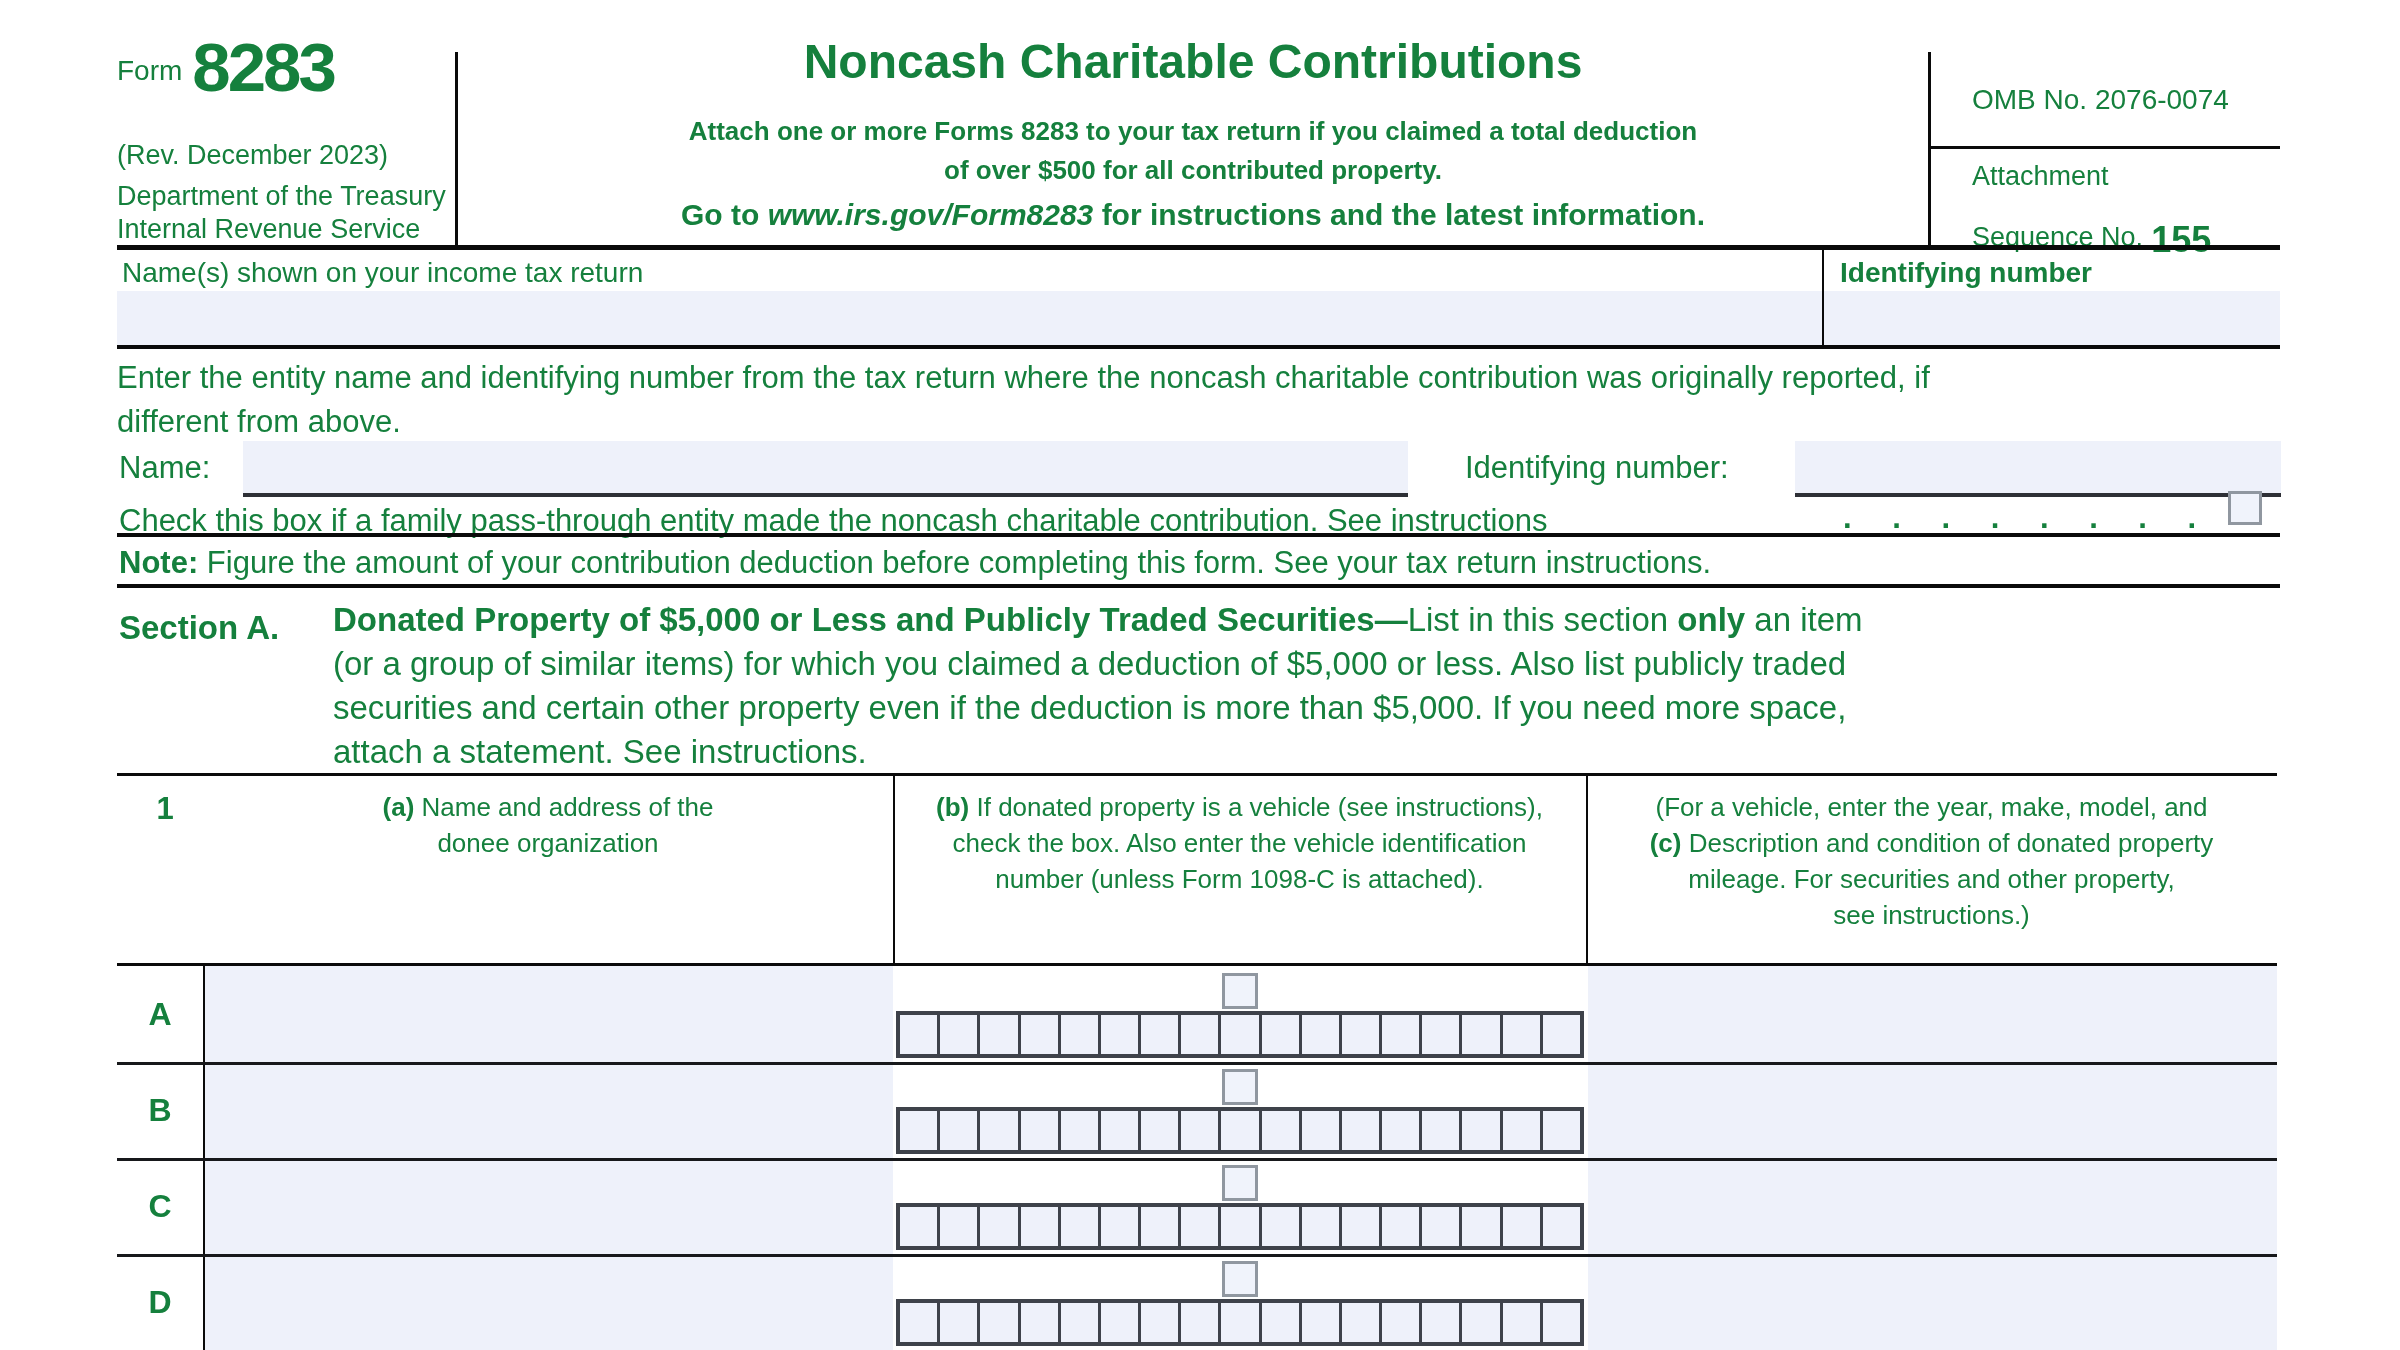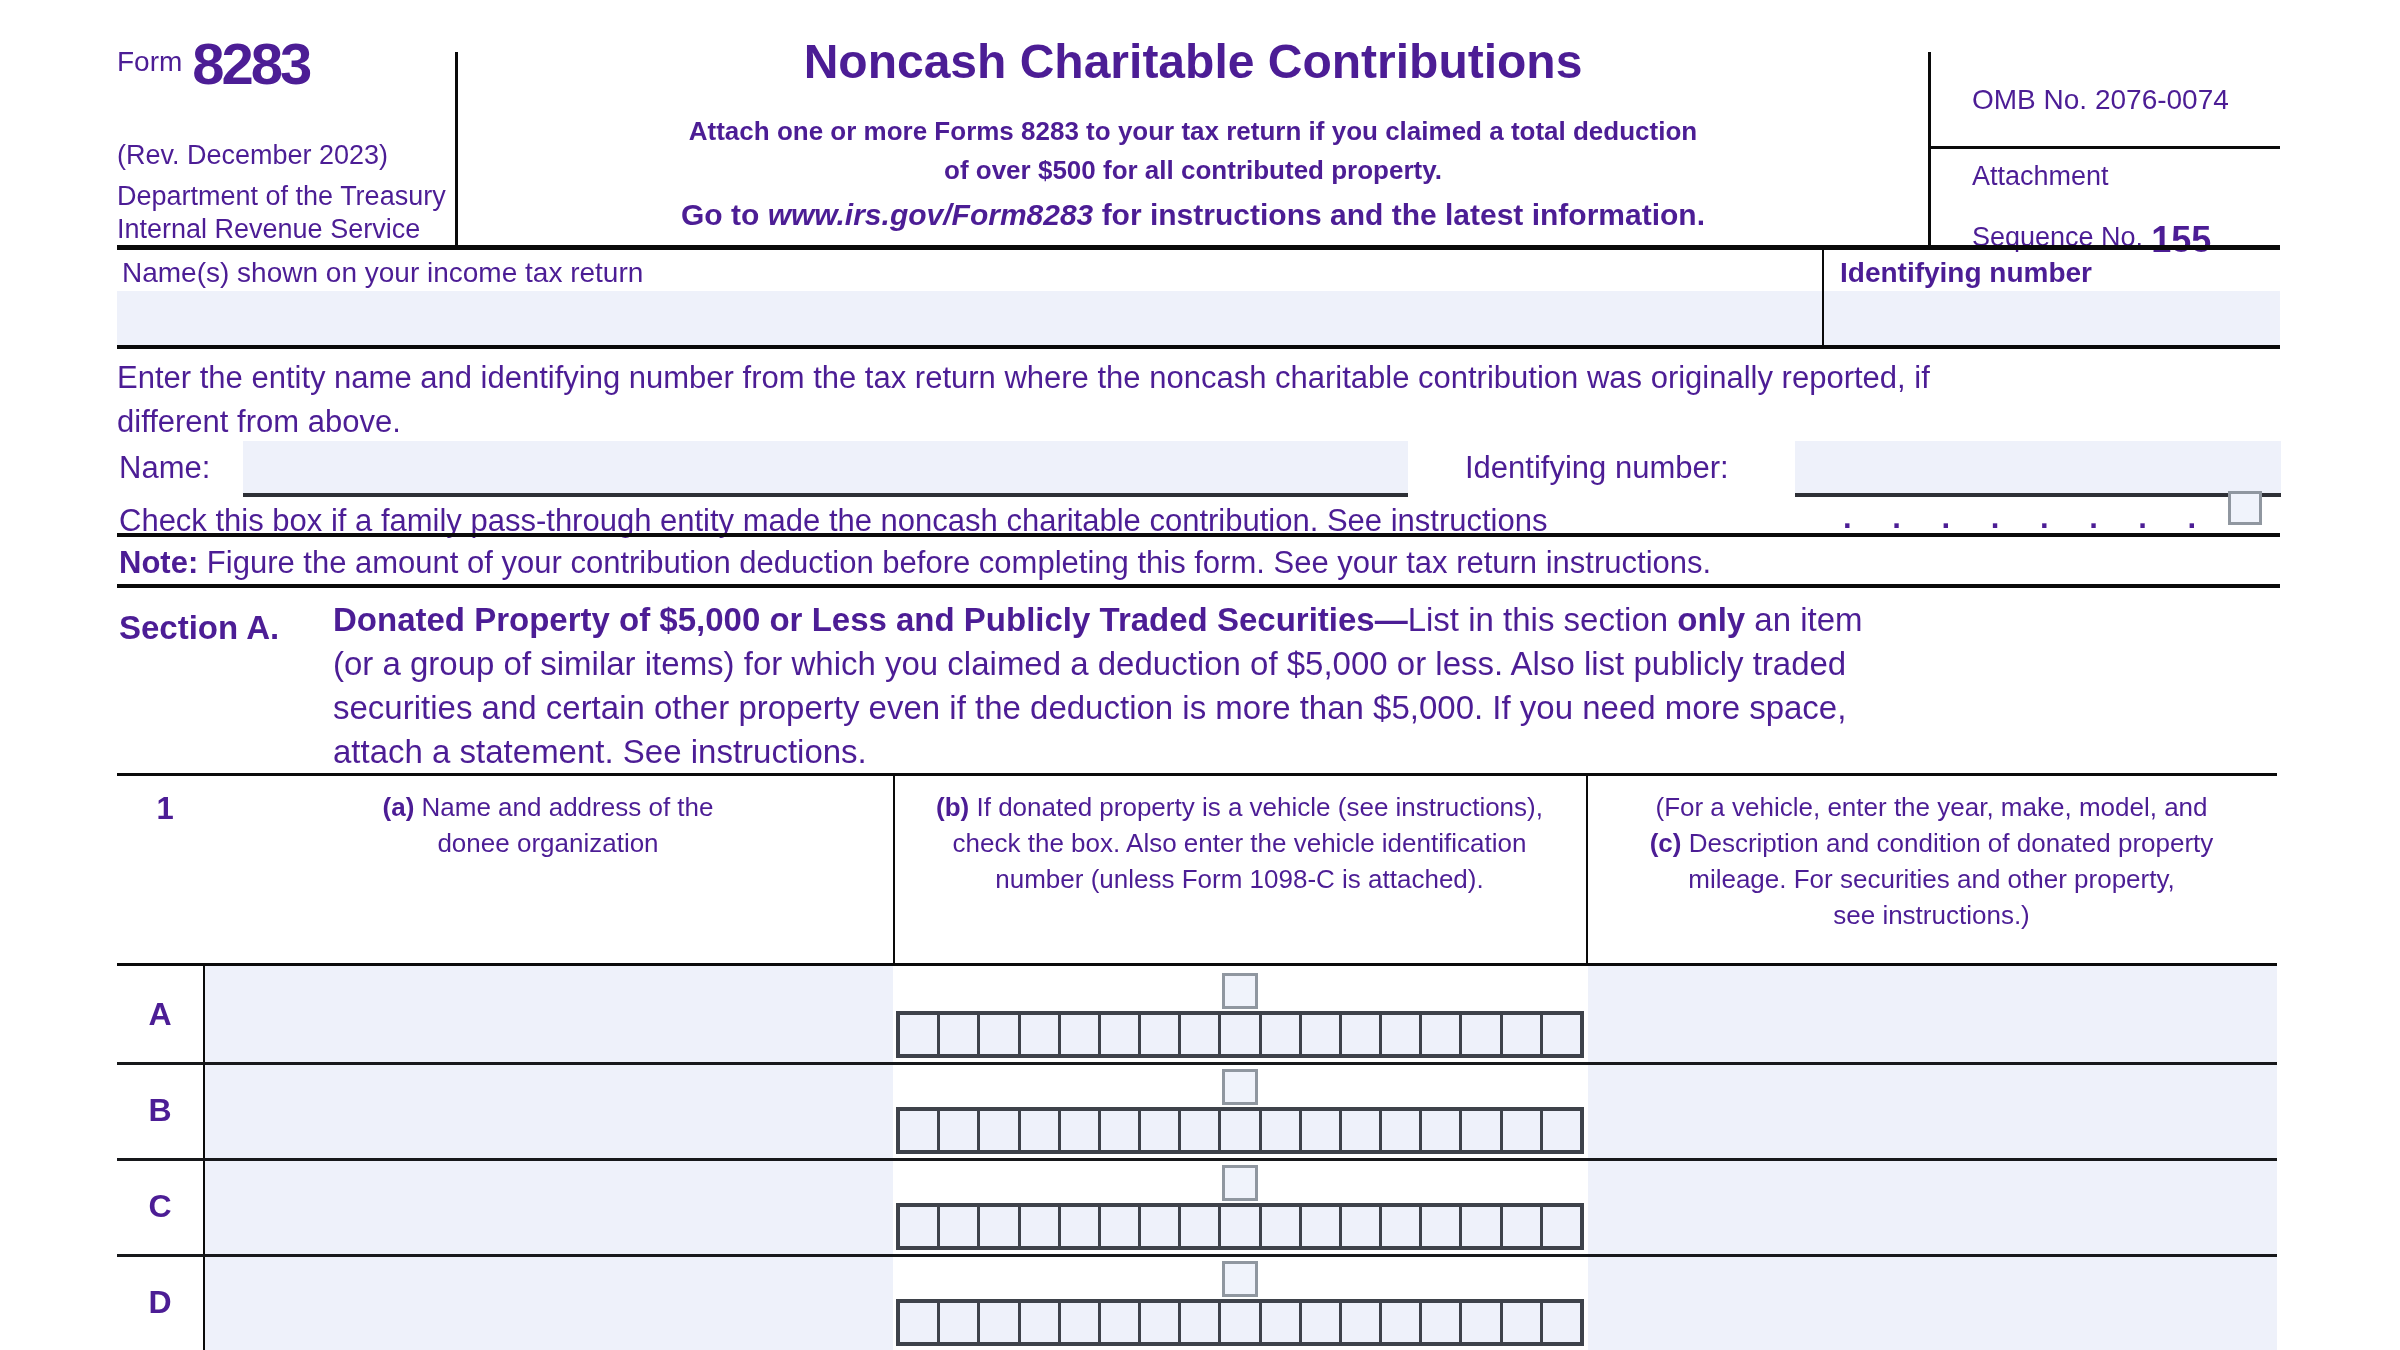--- a/index.html
+++ b/index.html
@@ -1,27 +1,27 @@
 <!DOCTYPE html>
 <html><head>
 <meta charset="utf-8">
 <style>
   html,body{margin:0;padding:0;background:#fff;}
   .page{position:relative;width:2400px;height:1350px;background:#ffffff;overflow:hidden;
-        font-family:"Liberation Sans",sans-serif;color:#4c1d95;}
+        font-family:"Liberation Sans",sans-serif;color:#15803d;}
   .abs{position:absolute;}
   .b{font-weight:700;}
   .i{font-style:italic;}
   .hline{position:absolute;background:#0a0a0a;}
   .vline{position:absolute;background:#0a0a0a;}
 
   
   .form-id{left:117px;top:40px;display:flex;align-items:flex-end;}
   .form-word{font-size:28px;margin:0 10px 10px 0;}
-  .form-number{font-size:58px;font-weight:700;line-height:0.82;letter-spacing:-3px;text-align:center;}
+  .form-number{font-size:69px;font-weight:700;line-height:0.82;letter-spacing:-3px;text-align:center;}
   .revision{left:117px;top:140px;font-size:27px;}
   .dept{left:117px;top:180px;font-size:27px;line-height:33px;}
   .title{left:458px;top:34px;width:1470px;text-align:center;font-size:48px;font-weight:700;}
   .subtitle{left:458px;top:112px;width:1470px;text-align:center;font-size:26px;font-weight:700;line-height:39px;}
   .goto{left:458px;top:198px;width:1470px;text-align:center;font-size:30px;font-weight:700;}
   .omb{left:1972px;top:84px;font-size:28px;}
   .attach{left:1972px;top:160px;font-size:27px;line-height:33px;}
   .seqrow{display:flex;align-items:flex-end;}
   .seqnum{font-size:36px;font-weight:700;line-height:28px;margin-left:8px;margin-top:33px;}
 

